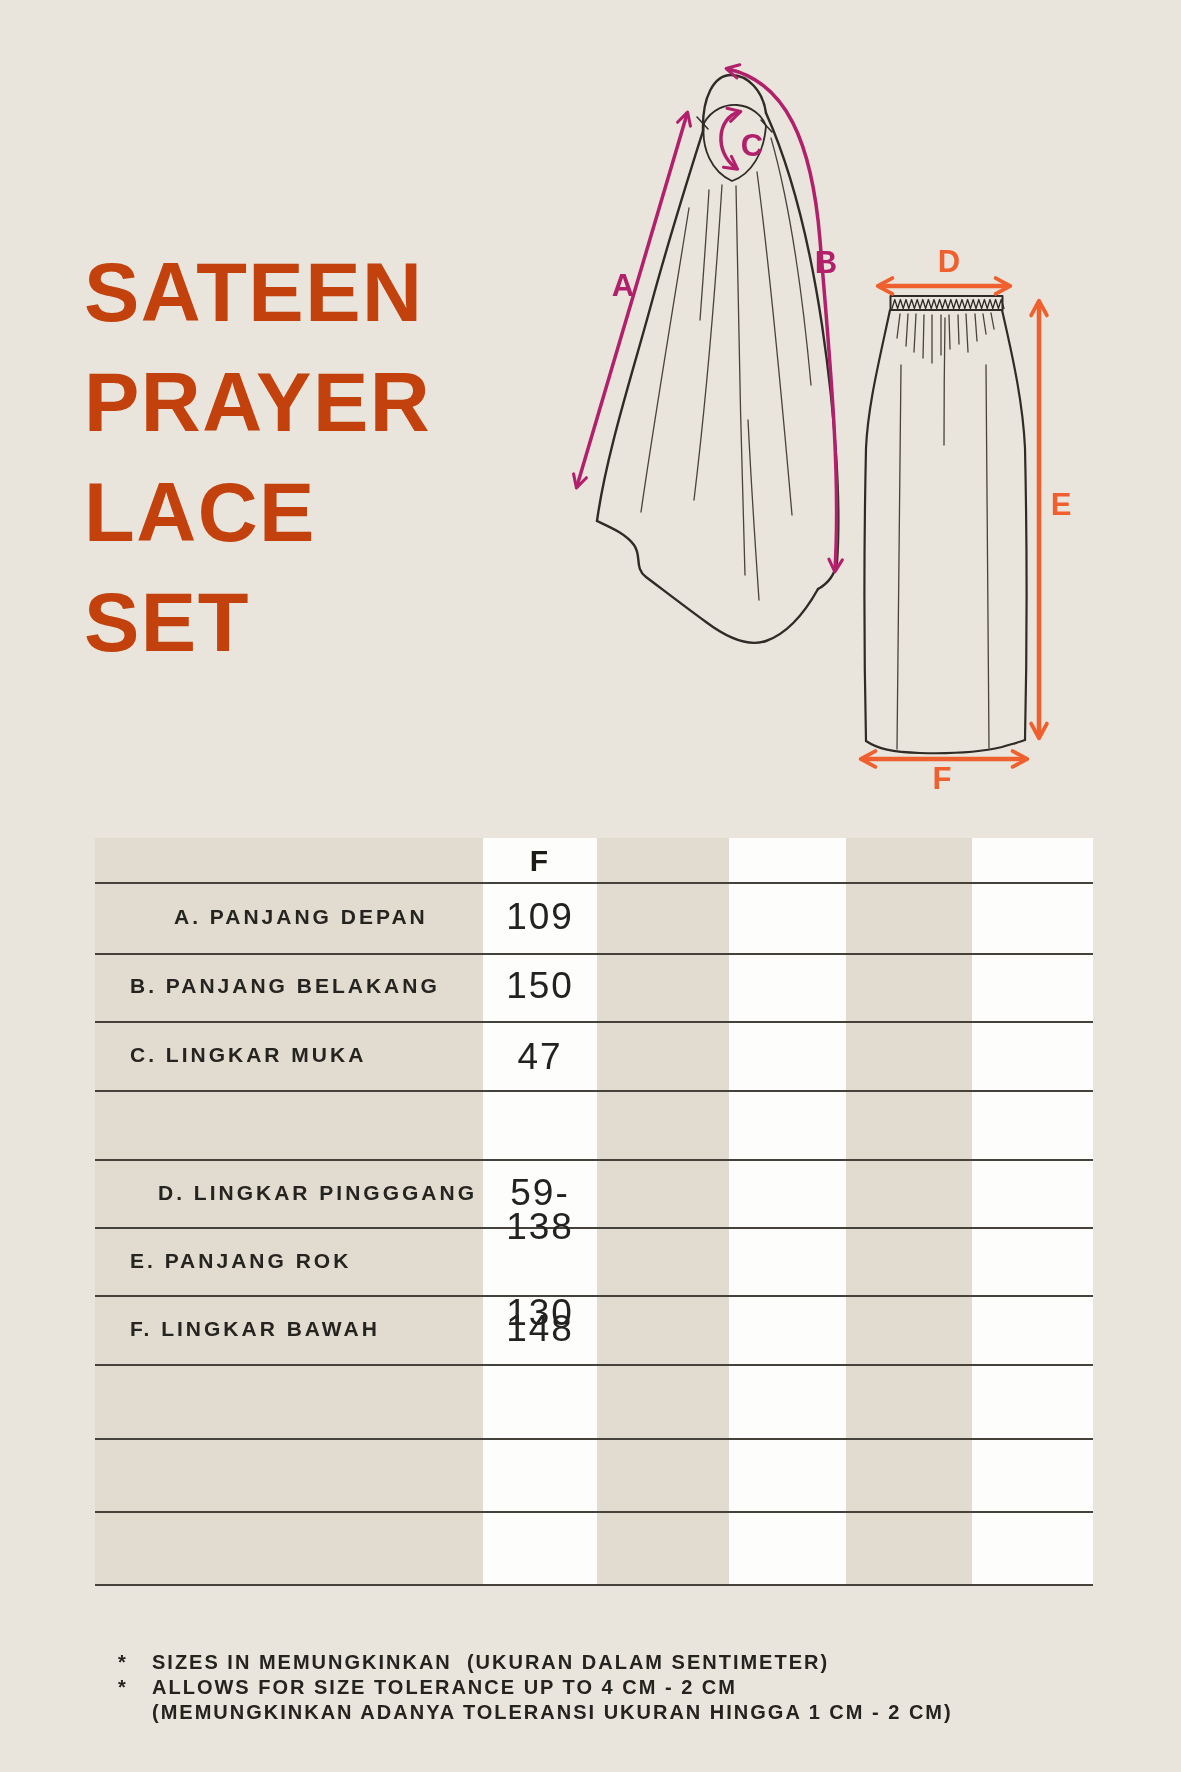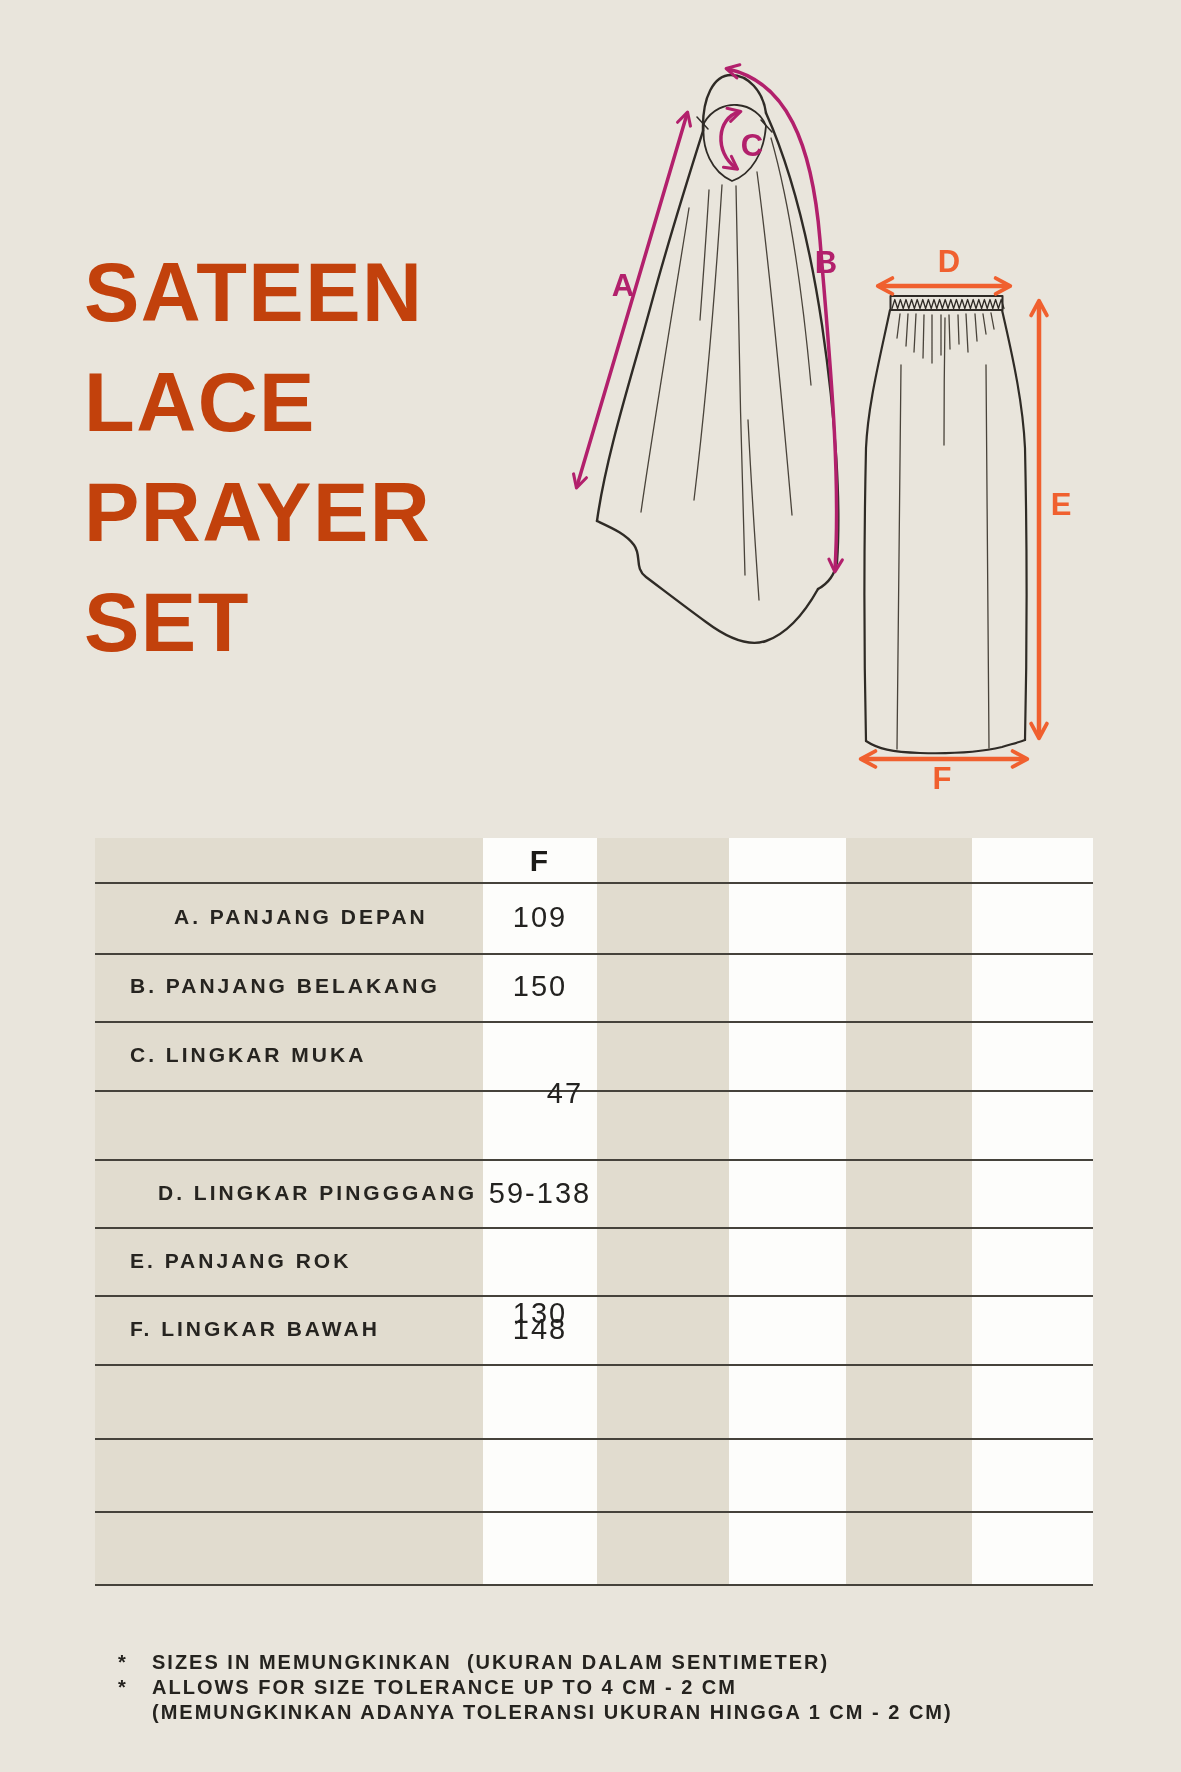--- a/index.html
+++ b/index.html
@@ -21,36 +21,36 @@
   .lbl-o{fill:#f0602f;font-family:"Liberation Sans",sans-serif;font-size:31px;font-weight:600;text-anchor:middle;}
   
   .band{position:absolute;left:95px;top:838px;width:998px;height:748px;background:#e1dccf;}
   .wcol{position:absolute;top:838px;height:748px;background:#fdfdfb;}
   .hline{position:absolute;left:95px;width:998px;height:2px;background:#45423b;}
   .size-header{position:absolute;left:483px;width:114px;top:842px;height:38px;line-height:38px;
     text-align:center;font-size:30px;font-weight:bold;letter-spacing:2px;color:#1c1b18;}
   .row-label{position:absolute;left:130px;height:30px;line-height:30px;
     font-size:21px;font-weight:bold;letter-spacing:3px;color:#262420;white-space:nowrap;}
   .row-value{position:absolute;left:483px;width:114px;height:34px;line-height:34px;text-align:center;
-    font-size:29px;letter-spacing:2px;color:#232220;}
+    font-size:37px;letter-spacing:2px;color:#232220;}
   
   .notes{position:absolute;left:118px;top:1650px;color:#25231f;}
   .note-row{display:flex;height:25px;line-height:25px;font-size:20px;font-weight:bold;letter-spacing:2px;}
   .note-row .bullet{width:34px;white-space:pre;}
   .note-row .txt{white-space:pre;}
 </style>
 </head>
 <body>
 
 <div class="page">
 
   <div class="title">
     <span>SATEEN</span>
+    <span>PRAYER</span>
     <span>LACE</span>
-    <span>PRAYER</span>
     <span>SET</span>
   </div>
 
   <svg class="figure" viewBox="440 30 700 800">
     <defs>
       <marker id="arwM" viewBox="0 0 10 10" refX="7" refY="5" markerWidth="5.5" markerHeight="5.5" orient="auto-start-reverse">
         <path d="M1.5,1.5 L8,5 L1.5,8.5" fill="none" stroke="#b2206c" stroke-width="1.6" stroke-linecap="round" stroke-linejoin="round"></path>
       </marker>
       <marker id="arwO" viewBox="0 0 10 10" refX="7" refY="5" markerWidth="5" markerHeight="5" orient="auto-start-reverse">
         <path d="M1.5,1.5 L8,5 L1.5,8.5" fill="none" stroke="#f0602f" stroke-width="1.7" stroke-linecap="round" stroke-linejoin="round"></path>
@@ -121,21 +121,21 @@
   <div class="hline" style="top:1511px;"></div>
   <div class="hline" style="top:1584px;"></div>
 
   <div class="size-header">F</div>
 
   <div class="row-label" style="top:902px;margin-left:44px;">A. PANJANG DEPAN</div>
   <div class="row-value" style="top:900px;">109</div>
   <div class="row-label" style="top:971px;">B. PANJANG BELAKANG</div>
   <div class="row-value" style="top:969px;text-align:center;">150</div>
   <div class="row-label" style="top:1040px;">C. LINGKAR MUKA</div>
-  <div class="row-value" style="top:1076px;padding-left:25px;">47</div>
+  <div class="row-value" style="top:1040px;">47</div>
   <div class="row-label" style="top:1178px;margin-left:28px;">D. LINGKAR PINGGGANG</div>
   <div class="row-value" style="top:1176px;">59-138</div>
   <div class="row-label" style="top:1246px;">E. PANJANG ROK</div>
   <div class="row-value" style="top:1296px;">130</div>
   <div class="row-label" style="top:1314px;">F. LINGKAR BAWAH</div>
   <div class="row-value" style="top:1312px;text-align:center;">148</div>
 
   <div class="notes">
     <div class="note-row">
       <span class="bullet">*</span>

